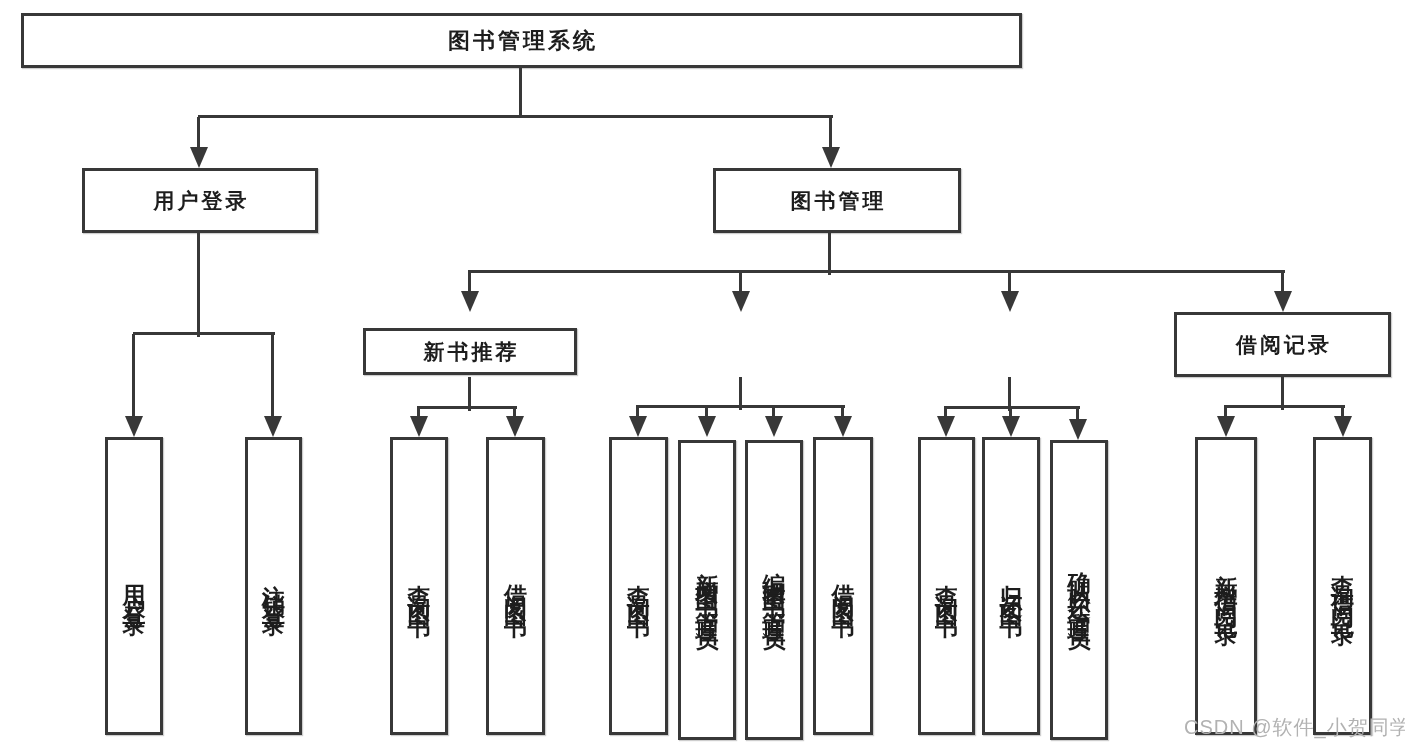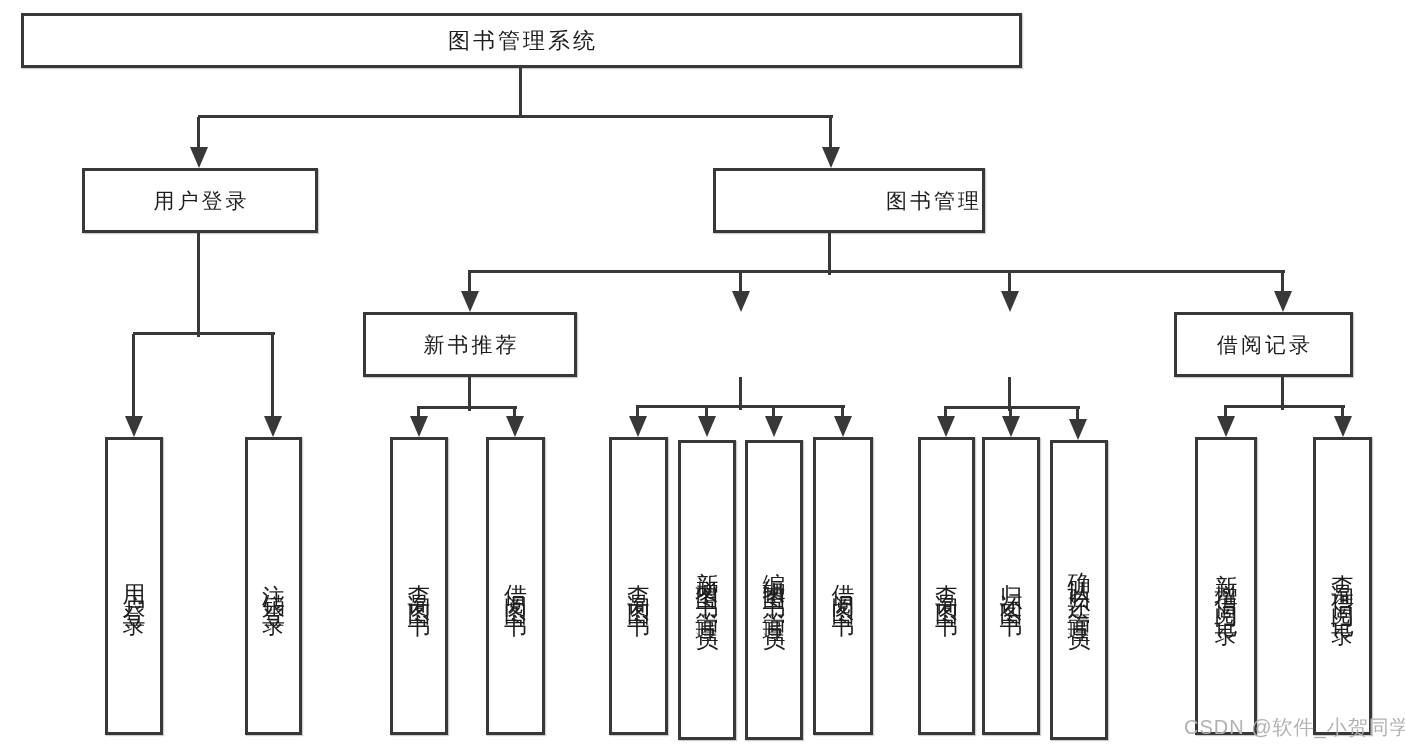--- a/index.html
+++ b/index.html
@@ -14,20 +14,21 @@
     overflow:hidden;
     color:var(--text,#1d1d1d);
   }
   .box {
     position:absolute;
     box-sizing:border-box;
     border:3px solid var(--line,#383838);
     background:#fff;
     display:flex; align-items:center; justify-content:center;
     box-shadow:1px 1px 1px rgba(60,60,60,0.25);
+    font-weight:bold;
   }
   .hlabel {
     font-size:21px;
     letter-spacing:3px;
     text-indent:3px;
     white-space:nowrap;
   }
   .root-label { font-size:22px; }
   .vlabel {
     writing-mode:vertical-rl;
@@ -64,28 +65,28 @@
 
 <div id="canvas" style="--line: #383838; --text: #1d1d1d; --wm: #b2b2b2; --bg: #ffffff;">
 
   <div class="box" style="left:21px; top:13px; width:1001px; height:55px;">
     <span class="hlabel root-label">图书管理系统</span>
   </div>
 
   <div class="box" style="left:82px; top:168px; width:236px; height:65px;">
     <span class="hlabel">用户登录</span>
   </div>
-  <div class="box" style="left:713px; top:168px; width:272px; height:65px;justify-content:flex-end;">
+  <div class="box" style="left:713px; top:168px; width:248px; height:65px;">
     <span class="hlabel">图书管理</span>
   </div>
 
-  <div class="box" style="left:363px; top:312px; width:214px; height:65px;">
+  <div class="box" style="left:363px; top:328px; width:214px; height:47px;">
     <span class="hlabel">新书推荐</span>
   </div>
-  <div class="box" style="left:1174px; top:312px; width:179px; height:65px;">
+  <div class="box" style="left:1174px; top:312px; width:217px; height:65px;">
     <span class="hlabel">借阅记录</span>
   </div>
 
   <div class="box" style="left:105px; top:437px; width:58px; height:298px;">
     <span class="vlabel">用户登录</span>
   </div>
   <div class="box" style="left:245px; top:437px; width:57px; height:298px;">
     <span class="vlabel">注销登录</span>
   </div>
   <div class="box" style="left:390px; top:437px; width:58px; height:298px;">

